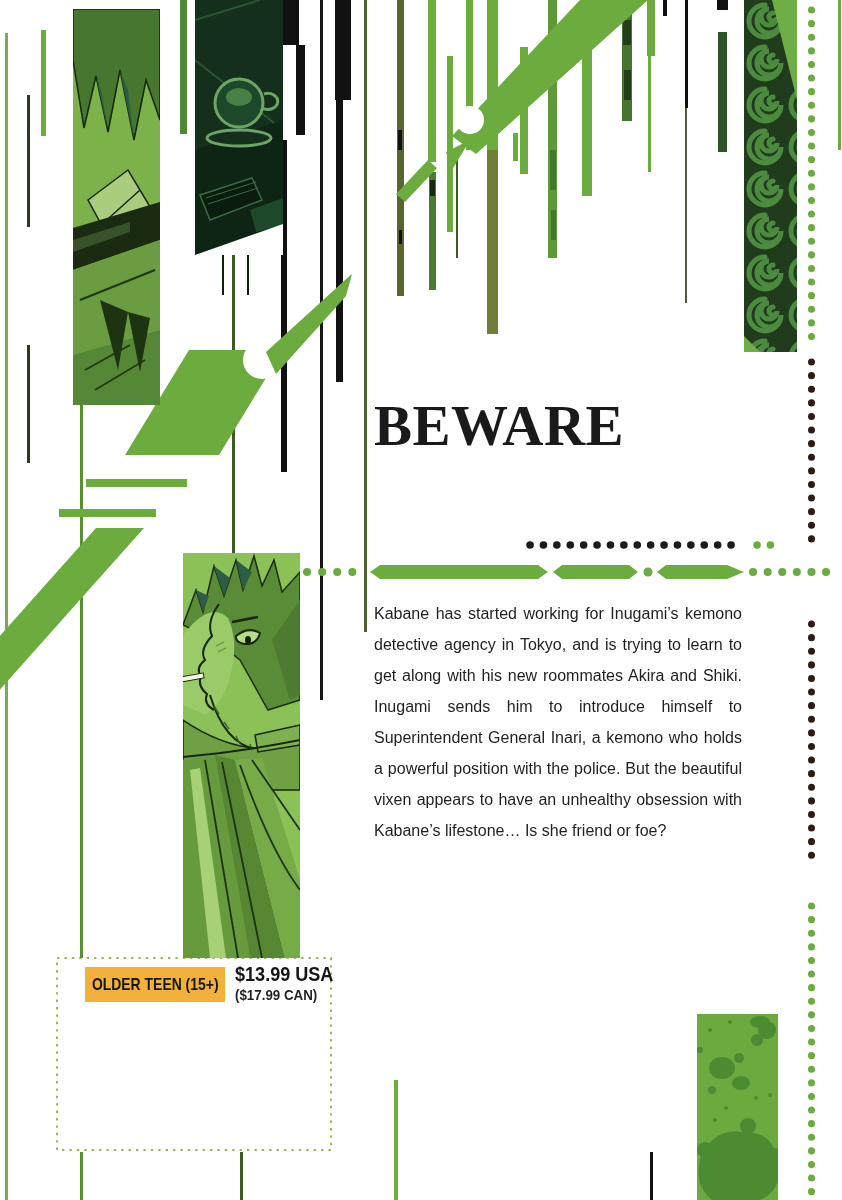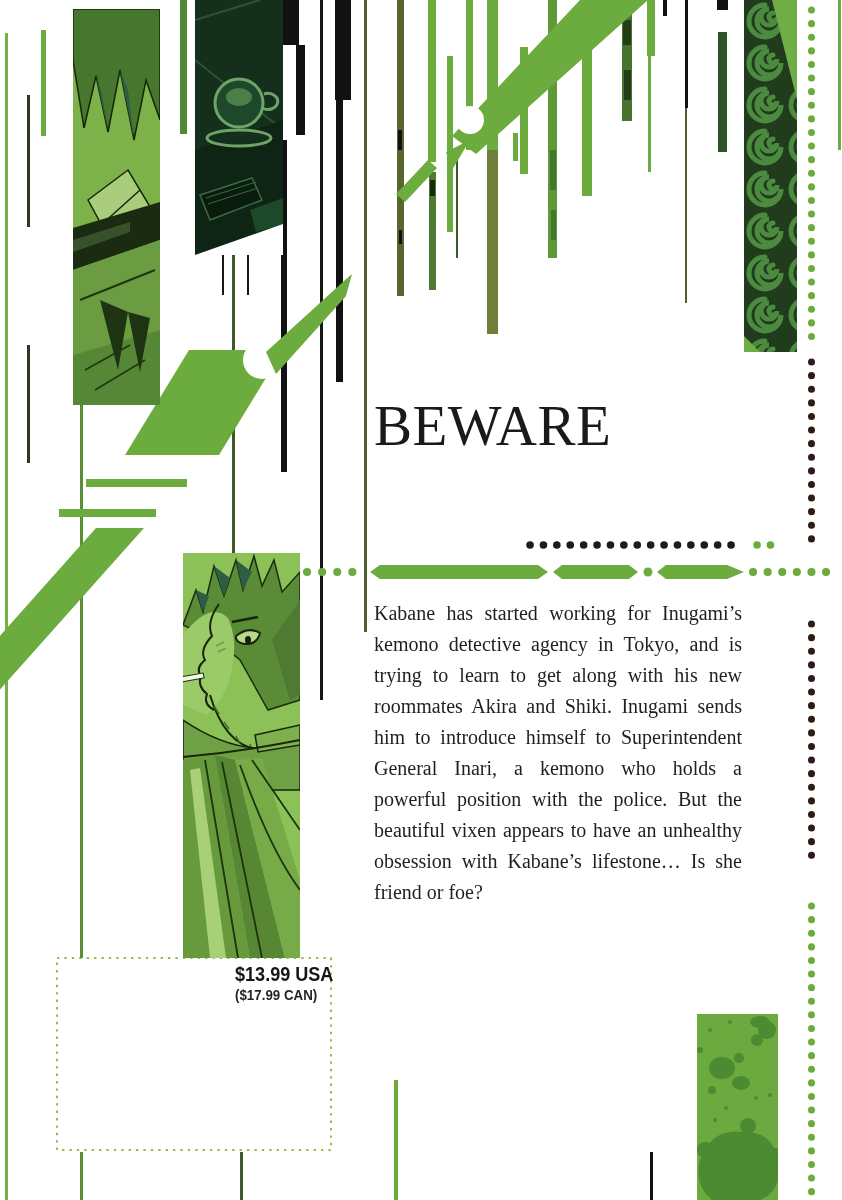--- a/index.html
+++ b/index.html
@@ -2,26 +2,26 @@
 <html><head>
 <meta charset="utf-8">
 <style>
   html,body{margin:0;padding:0;background:#ffffff;}
   .cover{position:relative;width:842px;height:1200px;background:#ffffff;overflow:hidden;
          font-family:"Liberation Serif",serif;}
   .art{position:absolute;left:0;top:0;z-index:2;}
   .textlayer{position:absolute;left:0;top:0;width:842px;height:1200px;z-index:3;}
 
   .tagline{position:absolute;left:374px;top:400px;color:#1a1a1a;
-           font-family:"Liberation Serif",serif;font-weight:400;
+           font-family:"Liberation Serif",serif;font-weight:700;
            font-size:57px;line-height:51px;letter-spacing:0.5px;}
   .tagline .accent{color:#6cab3d;margin-left:0.30em;}
 
   .synopsis{position:absolute;left:374px;top:598px;width:368px;
-            font-family:Liberation Serif, serif;font-size:20px;line-height:31px;
+            font-family:Liberation Sans, sans-serif;font-size:16px;line-height:31px;
             color:#1f1f1f;text-align:justify;}
 
   .rating-badge{position:absolute;left:85px;top:967px;width:140px;height:35px;
                 background:#f1b13b;display:flex;align-items:center;justify-content:center;}
   .rating-badge span{font-family:"Liberation Sans",sans-serif;font-weight:700;
                      font-size:17px;color:#161616;white-space:nowrap;
                      transform:scaleX(0.82);letter-spacing:0px;}
   .price{position:absolute;left:235px;top:962px;color:#161616;
          font-family:"Liberation Sans",sans-serif;transform:scaleX(0.86);transform-origin:left top;}
   .price-usa{font-weight:700;font-size:21px;line-height:23px;white-space:nowrap;}
@@ -235,20 +235,23 @@
   </svg>
 
   <div class="textlayer">
 
     <div class="tagline">
       <div>BEWARE</div>
     </div>
 
     <div class="synopsis">Kabane has started working for Inugami’s kemono detective agency in Tokyo, and is trying to learn to get along with his new roommates Akira and Shiki. Inugami sends him to introduce himself to Superintendent General Inari, a kemono who holds a powerful position with the police. But the beautiful vixen appears to have an unhealthy obsession with Kabane’s lifestone… Is she friend or foe?</div>
 
+    <div class="rating-badge">
+      <span>OLDER TEEN (15+)</span>
+    </div>
 
     <div class="price">
       <div class="price-usa">$13.99 USA</div>
       <div class="price-can">($17.99 CAN)</div>
     </div>
 
   </div>
 </div>
 
 </body></html>

